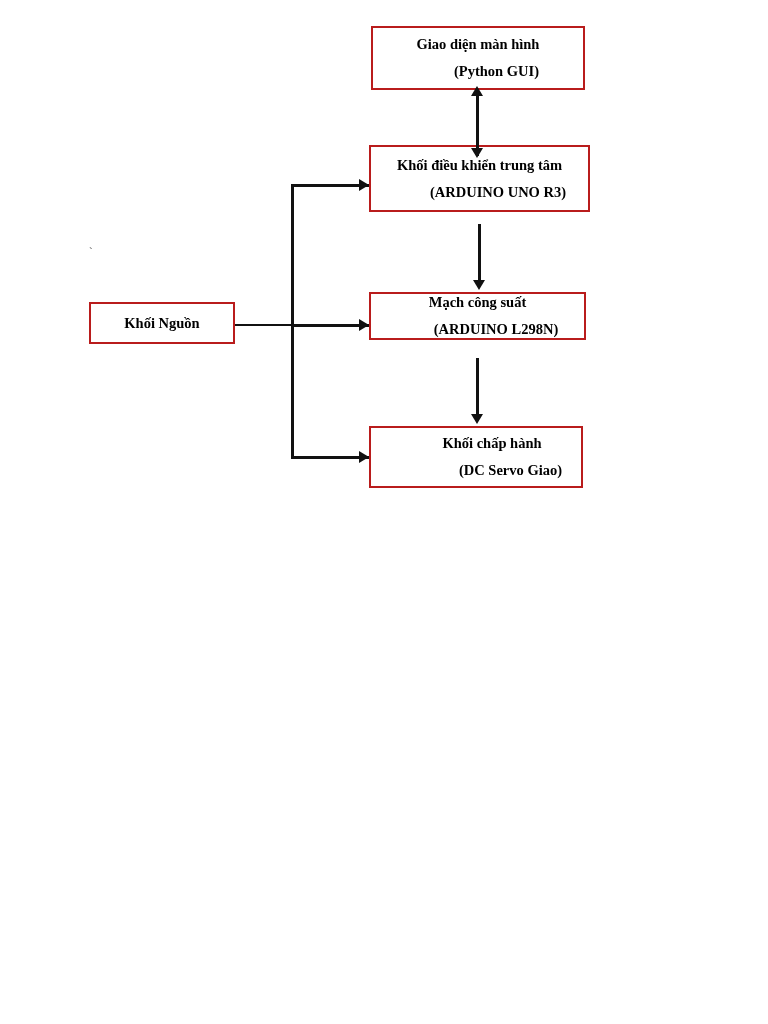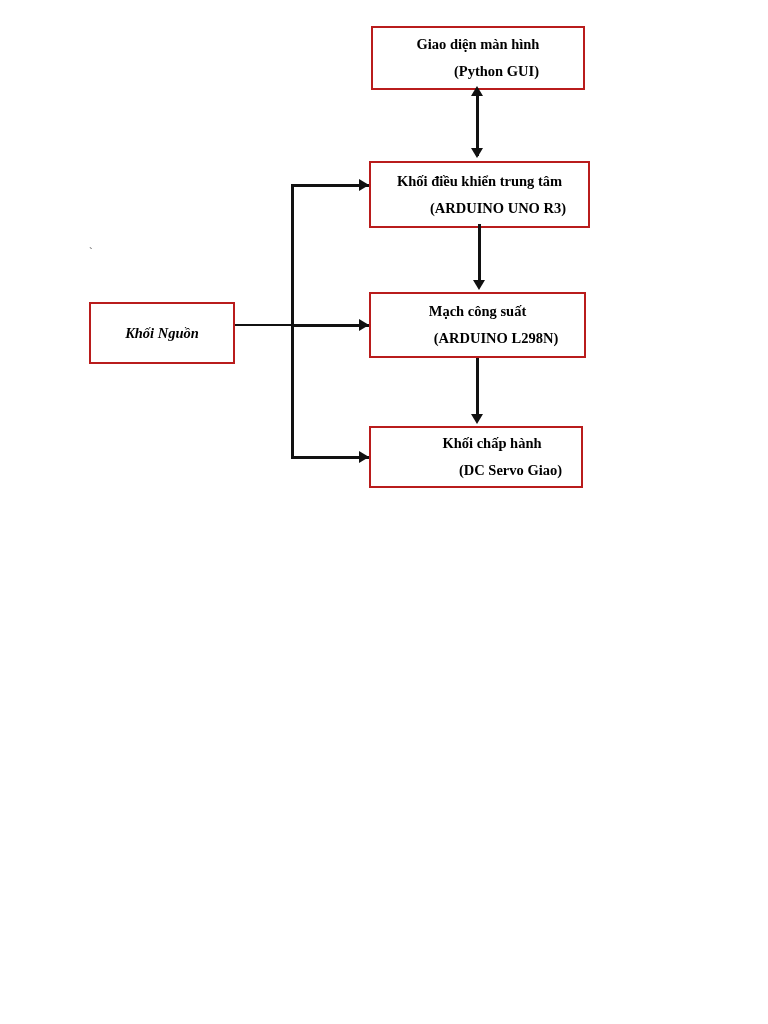--- a/index.html
+++ b/index.html
@@ -96,36 +96,36 @@
 
 <div id="page">
 
   <div class="stray-mark" style="left:89px; top:245px;">`</div>
 
   <div class="block" style="left:371px; top:26px; width:214px; height:64px;">
     <span class="line1">Giao diện màn hình</span>
     <span class="line2">(Python GUI)</span>
   </div>
 
-  <div class="block" style="left:369px; top:161px; width:221px; height:67px;">
+  <div class="block" style="left:369px; top:145px; width:221px; height:67px;">
     <span class="line1">Khối điều khiển trung tâm</span>
     <span class="line2">(ARDUINO UNO R3)</span>
   </div>
 
-  <div class="block" style="left:369px; top:292px; width:217px; height:66px;">
+  <div class="block" style="left:369px; top:292px; width:217px; height:48px;">
     <span class="line1">Mạch công suất</span>
     <span class="line2">(ARDUINO L298N)</span>
   </div>
 
   <div class="block" style="left:369px; top:426px; width:214px; height:62px;padding-left:32px;">
     <span class="line1">Khối chấp hành</span>
     <span class="line2">(DC Servo Giao)</span>
   </div>
 
-  <div class="block single" style="left:89px; top:302px; width:146px; height:62px;font-style:italic;">
+  <div class="block single" style="left:89px; top:302px; width:146px; height:42px;">
     <span class="line1">Khối Nguồn</span>
   </div>
 
   <div class="vline" style="left:476px; top:92px; height:64px;"></div>
   <div class="arrow-up" style="left:471px; top:86px;"></div>
   <div class="arrow-down" style="left:471px; top:148px;"></div>
 
   <div class="vline" style="left:478px; top:224px; height:60px;"></div>
   <div class="arrow-down" style="left:473px; top:280px;"></div>
 

